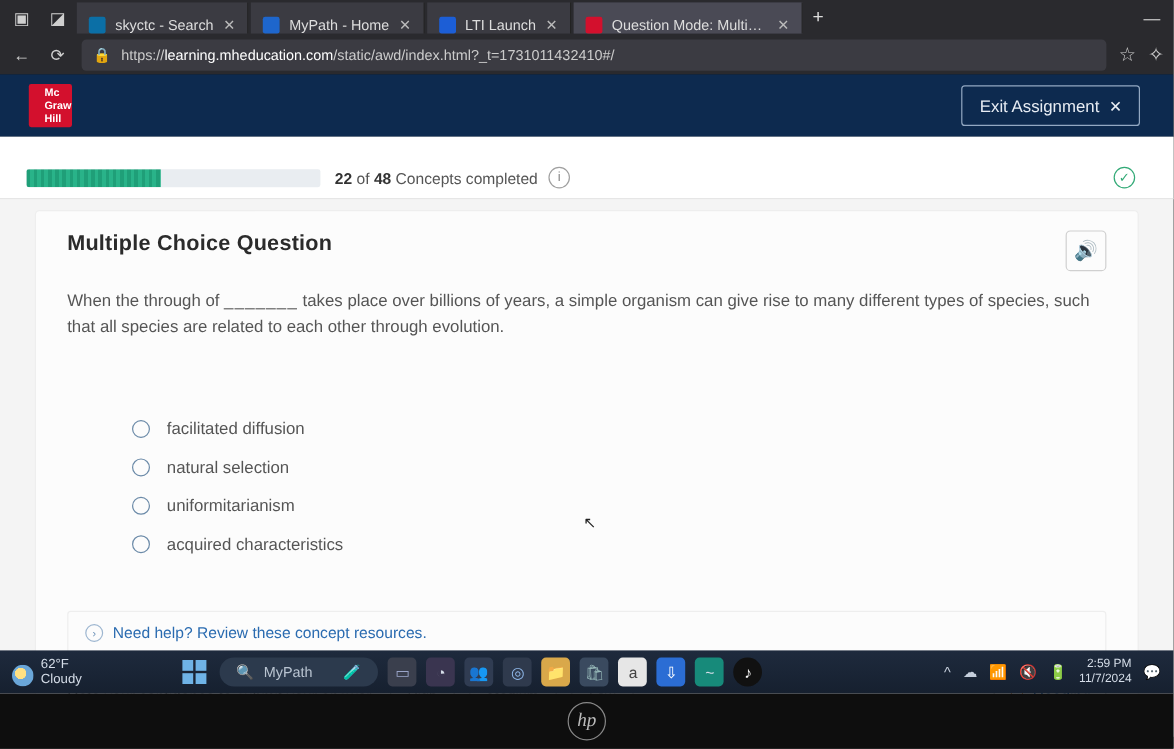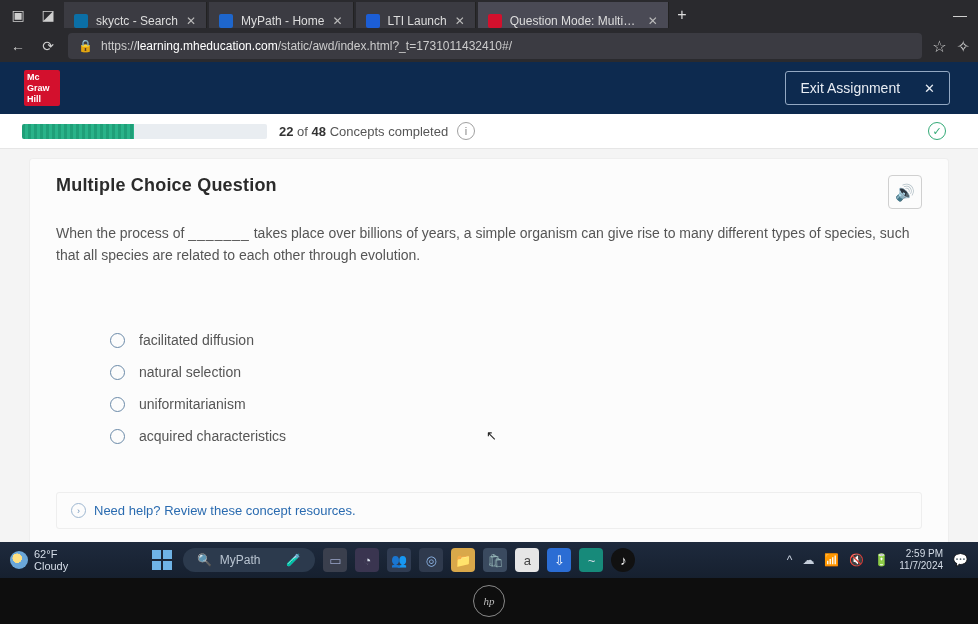--- a/index.html
+++ b/index.html
@@ -18,27 +18,27 @@
     .newtab{width:22px;text-align:center;color:#ddd;font-size:16px;}
     .urlbar { display:flex; align-items:center; height:32px; padding:0 8px; gap:10px; }
     .urlicon{width:20px;text-align:center;color:#cfcfcf;font-size:14px;}
     .addr{flex:1; background:#3b3b42; border-radius:4px; height:26px; display:flex; align-items:center; padding:0 10px; gap:8px; font-size:12px; color:#ccc;}
     .addr .lock{color:#cfcfcf;}
     .addr .val b{color:#fff; font-weight:normal;}
     .staricon{color:#cfcfcf;}
 
     
     .apphdr { background:#0d2a4f; height:52px; display:flex; align-items:center; justify-content:space-between; padding:0 28px 0 24px; }
-    .mhlogo { width:36px; height:36px; background:#d3102d; color:#fff; font-size:9px; font-weight:bold; line-height:11px; padding:2px 3px; border-radius:2px; }
-    .exitbtn { border:1px solid #93a8c2; color:#e8edf4; background:transparent; padding:8px 14px; border-radius:3px; font-size:14px; display:flex; align-items:center; gap:24px;}
+    .mhlogo { width:36px; height:36px; background:#d3102d; color:#fff; font-size:9px; font-weight:bold; line-height:11px; padding:2px 13px; border-radius:2px; }
+    .exitbtn { border:1px solid #93a8c2; color:#e8edf4; background:transparent; padding:8px 14px; border-radius:3px; font-size:14px; display:flex; align-items:center; gap:8px;}
     .exitbtn .x{font-size:13px;}
 
     
     .page { background:#f4f4f4; }
-    .progrow { background:#fff; display:flex; align-items:center; padding:8px 32px 8px 22px; border-bottom:1px solid #e6e6e6; position:relative; }
+    .progrow { background:#fff; display:flex; align-items:center; padding:25px 32px 8px 22px; border-bottom:1px solid #e6e6e6; position:relative; }
     .progbar { width:245px; height:15px; background:#e9edf1; border-radius:2px; overflow:hidden; position:relative; margin-right:12px;}
     .progfill { height:100%; width:45.8%; background:repeating-linear-gradient(90deg,#1f9f78 0,#1f9f78 3px,#29b389 3px,#29b389 6px); }
     .progtxt { font-size:13px; color:#555; }
     .progtxt b{color:#333;}
     .infoico, .checkico { width:18px; height:18px; border:1.5px solid #a0a0a0; border-radius:50%; display:inline-flex; align-items:center; justify-content:center; font-size:11px; color:#888; }
     .checkico{ color:#3a7; border-color:#3a7; margin-left:auto; }
 
     
     .card { margin:10px 30px 0; background:#fcfcfc; border-radius:3px; padding:16px 26px 18px; box-shadow: 0 0 0 1px #eee; }
     .cardhead { display:flex; justify-content:space-between; align-items:flex-start; }
@@ -56,34 +56,34 @@
     .helpbar a{ color:#2a6bb0; text-decoration:none; }
 
     .footrow { display:flex; align-items:center; gap:12px; margin-top:18px; }
     .ratelbl { font-size:13px; color:#999; }
     .confbtn { border:1px solid #d7d7d7; background:#fff; color:#bfbfbf; font-size:12px; padding:8px 14px; border-radius:3px; }
     .readbtn { margin-left:auto; border:1px solid #d0d0d0; background:#fff; color:#2a6bb0; font-size:13px; padding:7px 12px; border-radius:3px; display:flex; align-items:center; gap:7px;}
     .readico{ color:#e08a2e; font-size:13px;}
 
     
     .taskbar { position:absolute; left:0; right:0; bottom:46px; height:36px; background:linear-gradient(#1e2a3d,#16202f); display:flex; align-items:center; padding:0 10px; gap:10px; color:#d5dde8; font-size:11px;}
-    .weather{ display:flex; align-items:center; gap:6px; line-height:12px;}
+    .weather{ display:flex; align-items:flex-end; gap:6px; line-height:12px;}
     .wico{ width:18px; height:18px; background:radial-gradient(circle at 40% 40%, #ffe082 30%, transparent 32%), #6aa6d8; border-radius:50%; }
     .tcenter{ margin:0 auto; display:flex; align-items:center; gap:8px;}
     .startbtn{ width:26px; height:26px; display:grid; grid-template:1fr 1fr/1fr 1fr; gap:2px; padding:3px;}
     .startbtn span{background:#6fb3e6;}
     .search{ display:flex; align-items:center; gap:8px; background:#2c3a4d; border-radius:16px; padding:5px 14px; color:#b9c4d1; font-size:12px;}
     .srico{font-size:12px;}
     .pin{ width:24px; height:24px; border-radius:4px; display:flex; align-items:center; justify-content:center; font-size:13px;} .p2{background:#3a3f4d;color:#9aa5c9;} .p3{background:#3a3550;} .p4{background:#303c52;color:#7aa2d4;} .p5{background:#2f3a4d;color:#8fb7e8;}
     .p6{background:#d9a84a;} .p7{background:#3a4a5f;color:#9bb;} .p8{background:#e6e6e6;color:#444;} .p9{background:#2b6dd4;color:#fff;} .p10{background:#178a7a;} .p11{background:#111;border-radius:50%;color:#fff;}
     .tray{ margin-left:auto; display:flex; align-items:center; gap:10px;}
     .trico{font-size:12px;color:#c5cedb;}
     .clock{ text-align:right; font-size:10px; line-height:12px; }
     .below { position:absolute; left:0; right:0; bottom:0; height:46px; background:#0e0e0e; display:flex; align-items:center; justify-content:center; }
-    .hp { width:32px; height:32px; border:1.5px solid #888; border-radius:50%; display:flex; align-items:center; justify-content:center; color:#bbb; font-size:11px; font-style:italic; font-family:Georgia,serif; }
+    .hp { width:32px; height:32px; border:1.5px solid #888; border-radius:50%; display:flex; align-items:center; justify-content:center; color:#bbb; font-size:16px; font-style:italic; font-family:Georgia,serif; }
 
     .cursor{ position:absolute; left:486px; top:428px; font-size:13px; color:#222; pointer-events:none;}
   </style>
 </head>
 <body>
 
 <div class="chrome">
   <div class="tabstrip">
     <div class="tabbtn">▣</div>
     <div class="tabbtn">◪</div>
@@ -150,21 +150,21 @@
 
   <div class="card">
     <div class="cardhead">
       <div class="qtitle">Multiple Choice Question</div>
       <div class="sndbtn">
         <span>🔊</span>
       </div>
     </div>
 
     <div class="qtext">
-      <span>When the process of </span><span class="blank">_______</span><span> takes place over billions of years, a simple organism can give rise to many different types of species, such that all species are related to each other through evolution.</span>
+      <span>When the through of </span><span class="blank">_______</span><span> takes place over billions of years, a simple organism can give rise to many different types of species, such that all species are related to each other through evolution.</span>
     </div>
 
     <div class="opts">
       <label class="opt">
         <span class="radio"></span>
         <span>facilitated diffusion</span>
       </label>
       <label class="opt">
         <span class="radio"></span>
         <span>natural selection</span>

